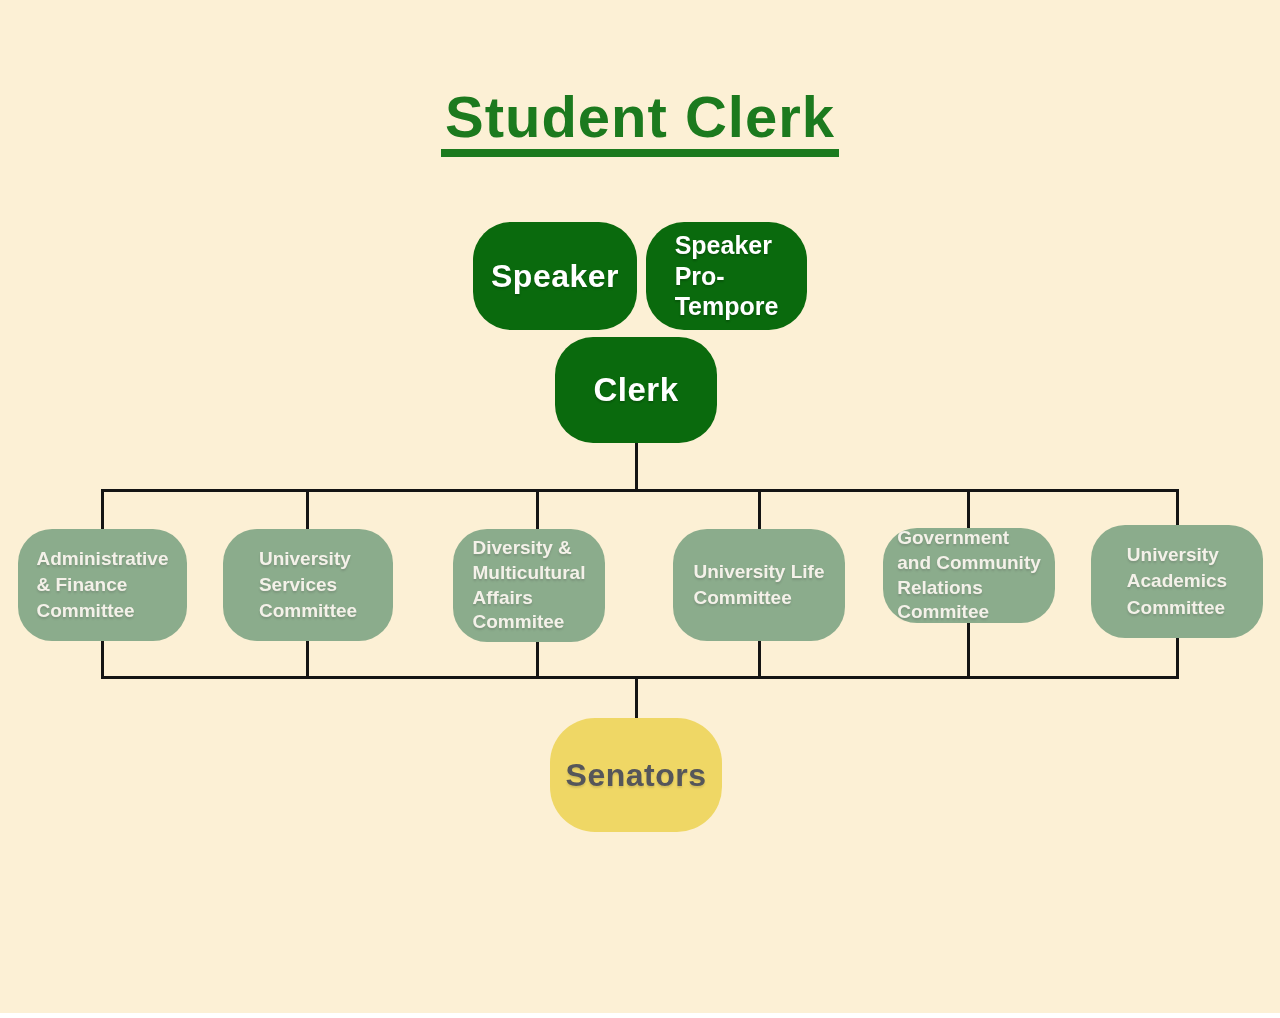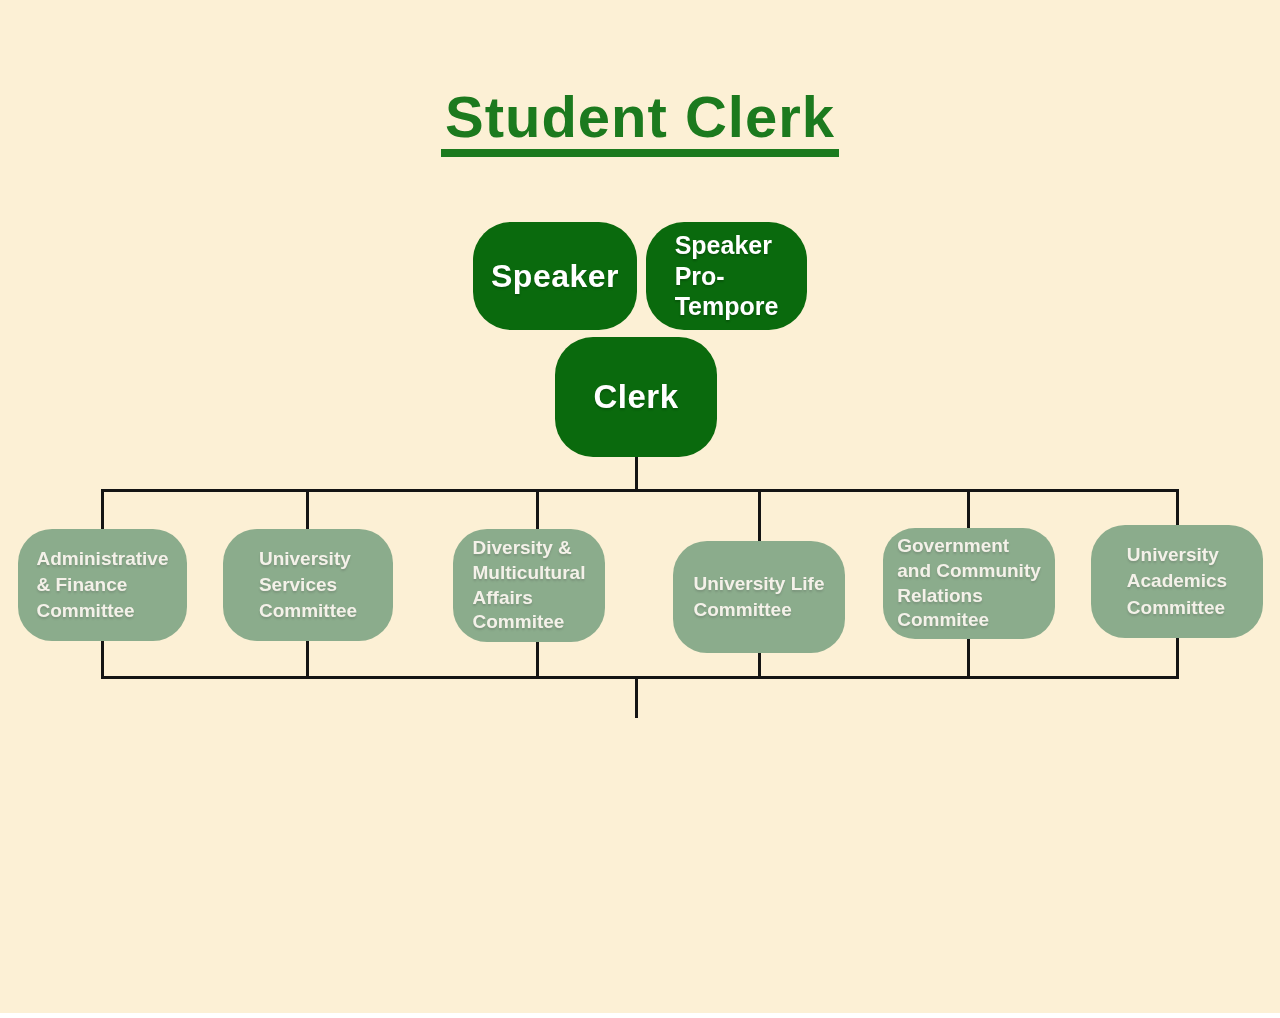--- a/index.html
+++ b/index.html
@@ -73,27 +73,27 @@
     letter-spacing:0.5px;
     text-shadow:0 2px 2px rgba(0,0,0,0.12);
   }
   .line{
     position:absolute;
     background:var(--connector);
     z-index:1;
   }
   #node-speaker{left:473px;top:222px;width:164px;height:108px;font-size:32px;letter-spacing:0.5px;}
   #node-speaker-pro-tempore{left:646px;top:222px;width:161px;height:108px;font-size:25px;line-height:1.22;}
-  #node-clerk{left:555px;top:337px;width:162px;height:120px;font-size:33px;letter-spacing:0.5px;}
+  #node-clerk{left:555px;top:337px;width:162px;height:106px;font-size:33px;letter-spacing:0.5px;}
   #node-senators{left:550px;top:718px;width:172px;height:114px;}
   #committee-0{left:18px;top:529px;width:169px;height:112px;}
   #committee-1{left:223px;top:529px;width:170px;height:112px;}
   #committee-2{left:453px;top:529px;width:152px;height:113px;line-height:1.3;}
-  #committee-3{left:673px;top:529px;width:172px;height:112px;margin-top:12px;}
-  #committee-4{left:883px;top:528px;width:172px;height:111px;line-height:1.3;border-radius:32px;}
+  #committee-3{left:673px;top:529px;width:172px;height:112px;}
+  #committee-4{left:883px;top:528px;width:172px;height:95px;line-height:1.3;}
   #committee-5{left:1091px;top:525px;width:172px;height:113px;}
   #connector-clerk{left:635px;top:443px;width:3px;height:49px;}
   #bus-top{left:103px;top:489px;width:1076px;height:3px;}
   #bus-bottom{left:103px;top:676px;width:1076px;height:3px;}
   #drop-line-0{left:101px;top:489px;width:3px;height:190px;}
   #drop-line-1{left:306px;top:489px;width:3px;height:190px;}
   #drop-line-2{left:536px;top:489px;width:3px;height:190px;}
   #drop-line-3{left:758px;top:489px;width:3px;height:190px;}
   #drop-line-4{left:967px;top:489px;width:3px;height:190px;}
   #drop-line-5{left:1176px;top:489px;width:3px;height:190px;}
@@ -163,15 +163,18 @@
 Relations
 Commitee</span>
   </div>
 
   <div class="node sage" id="committee-5">
     <span>University
 Academics
 Committee</span>
   </div>
 
+  <div class="node gold" id="node-senators">
+    <span>Senators</span>
+  </div>
 
 </div>
 <div class="canvas-edge"></div>
 
 </body></html>

